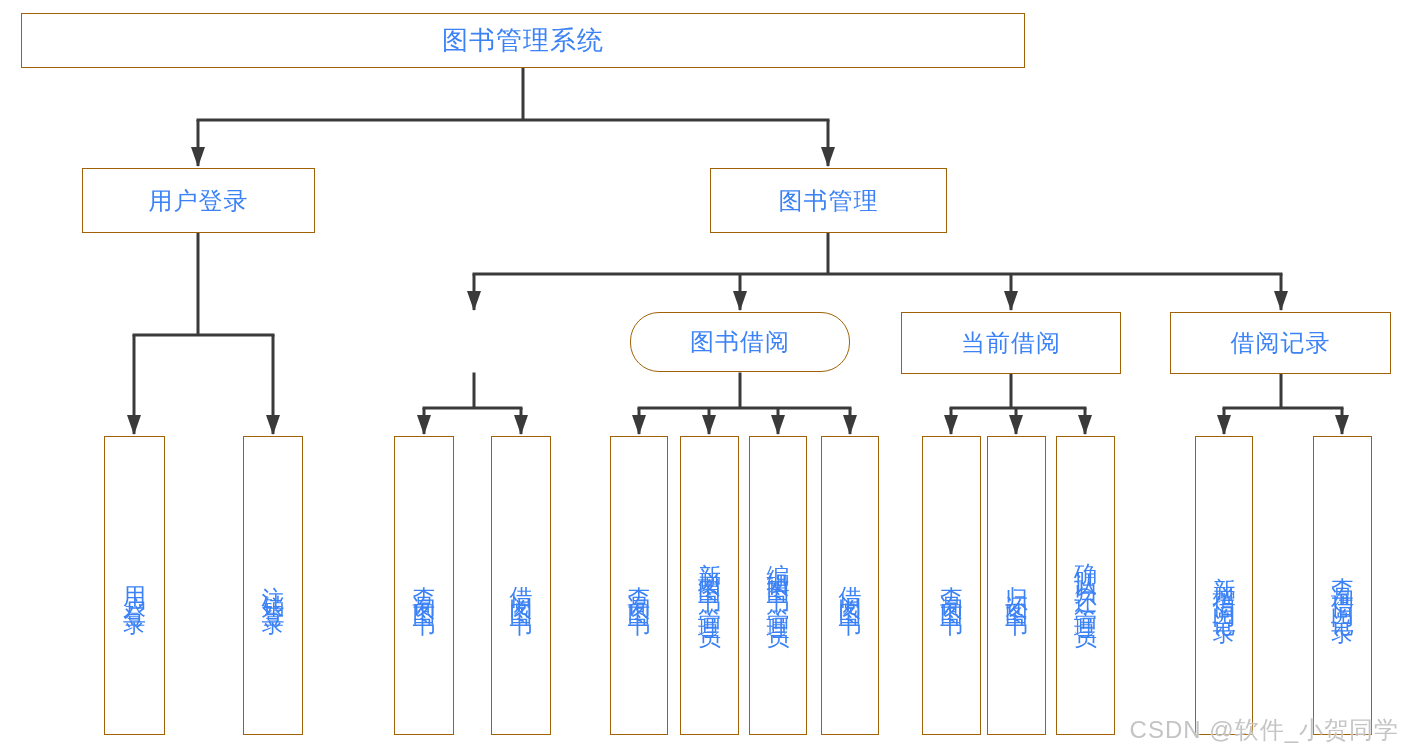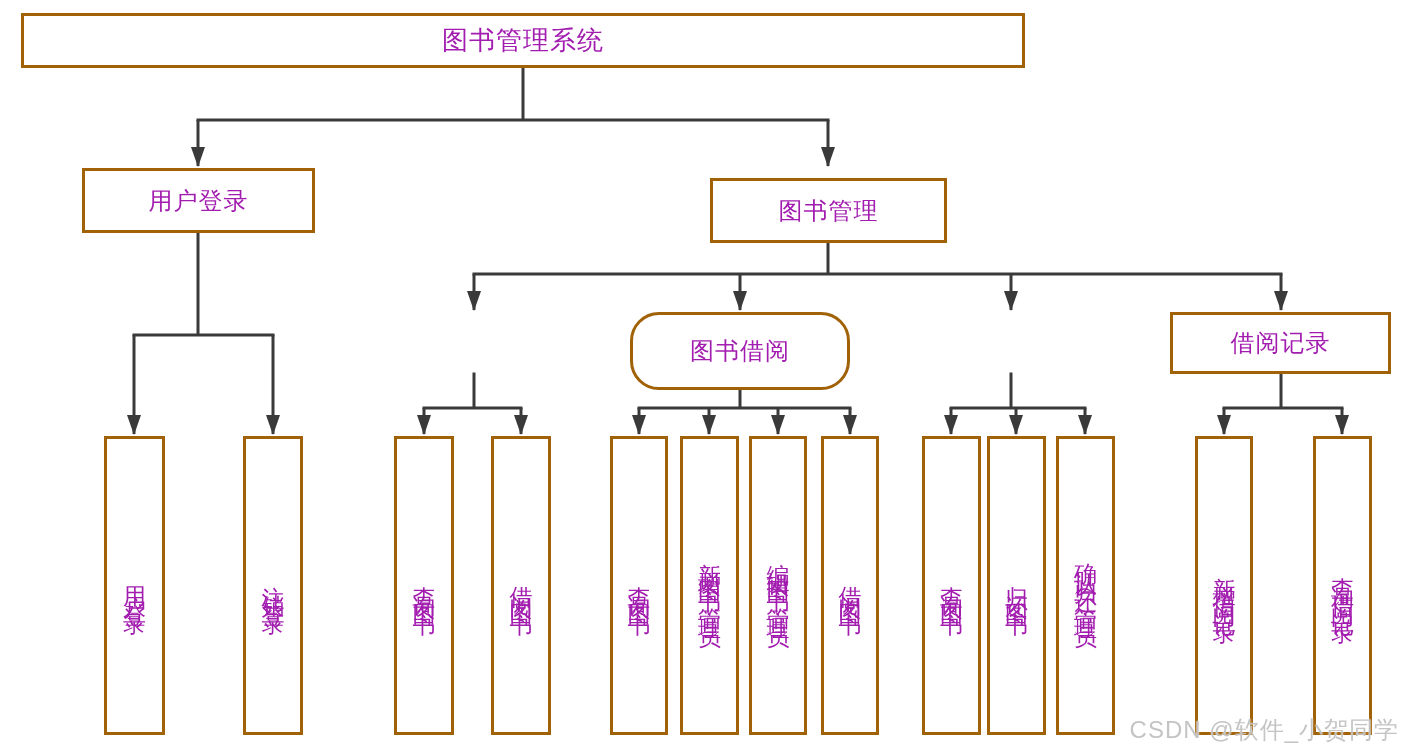--- a/index.html
+++ b/index.html
@@ -8,46 +8,46 @@
     width: 1405px;
     height: 747px;
     background: #ffffff;
     font-family: "Liberation Sans", "DejaVu Sans", sans-serif;
     overflow: hidden;
   }
   #wires { position: absolute; left: 0; top: 0; width: 1405px; height: 747px; }
   .node {
     position: absolute;
     box-sizing: border-box;
-    border: 3px solid #a16207;
+    border: 1px solid #a16207;
     background: #ffffff;
-    color: #a21caf;
+    color: #3b82f6;
     display: flex;
     align-items: center;
     justify-content: center;
     text-align: center;
   }
   .h-node { font-size: 24px; letter-spacing: 1px; }
   .root-node { font-size: 26px; }
   .leaf {
     writing-mode: vertical-rl;
     text-orientation: mixed;
     font-size: 23px;
     letter-spacing: 9px;
     line-height: 1;
     white-space: nowrap;
   }
   
   .n-root  { left: 21px;   top: 13px;  width: 1004px; height: 55px; }
   
   .n-l2a   { left: 82px;   top: 168px; width: 233px;  height: 65px; }
-  .n-l2b   { left: 710px;  top: 168px; width: 237px;  height: 65px; margin-top: 10px; }
+  .n-l2b   { left: 710px;  top: 168px; width: 237px;  height: 65px; }
   
   .n-l3a   { left: 363px;  top: 312px; width: 222px;  height: 62px; }
-  .n-l3b   { left: 630px;  top: 312px; width: 220px;  height: 78px; border-radius: 29px; }
+  .n-l3b   { left: 630px;  top: 312px; width: 220px;  height: 60px; border-radius: 29px; }
   .n-l3c   { left: 901px;  top: 312px; width: 220px;  height: 62px; }
   .n-l3d   { left: 1170px; top: 312px; width: 221px;  height: 62px; }
   
   .leaf    { top: 436px; height: 299px; }
   .n-f01 { left: 104px;  width: 61px; }
   .n-f02 { left: 243px;  width: 60px; }
   .n-f03 { left: 394px;  width: 60px; }
   .n-f04 { left: 491px;  width: 60px; }
   .n-f05 { left: 610px;  width: 58px; }
   .n-f06 { left: 680px;  width: 59px; }
@@ -119,20 +119,21 @@
       <line x1="1342" y1="408" x2="1342" y2="434" marker-end="url(#arrow)"></line>
     </g>
   </svg>
 
   <div class="node h-node root-node n-root">图书管理系统</div>
 
   <div class="node h-node n-l2a">用户登录</div>
   <div class="node h-node n-l2b">图书管理</div>
 
   <div class="node h-node n-l3b">图书借阅</div>
+  <div class="node h-node n-l3c">当前借阅</div>
   <div class="node h-node n-l3d">借阅记录</div>
 
   <div class="node leaf n-f01">用户登录</div>
   <div class="node leaf n-f02">注销登录</div>
 
   <div class="node leaf n-f03">查询图书</div>
   <div class="node leaf n-f04">借阅图书</div>
 
   <div class="node leaf n-f05">查询图书</div>
   <div class="node leaf n-f06">新增图书（管理员）</div>

